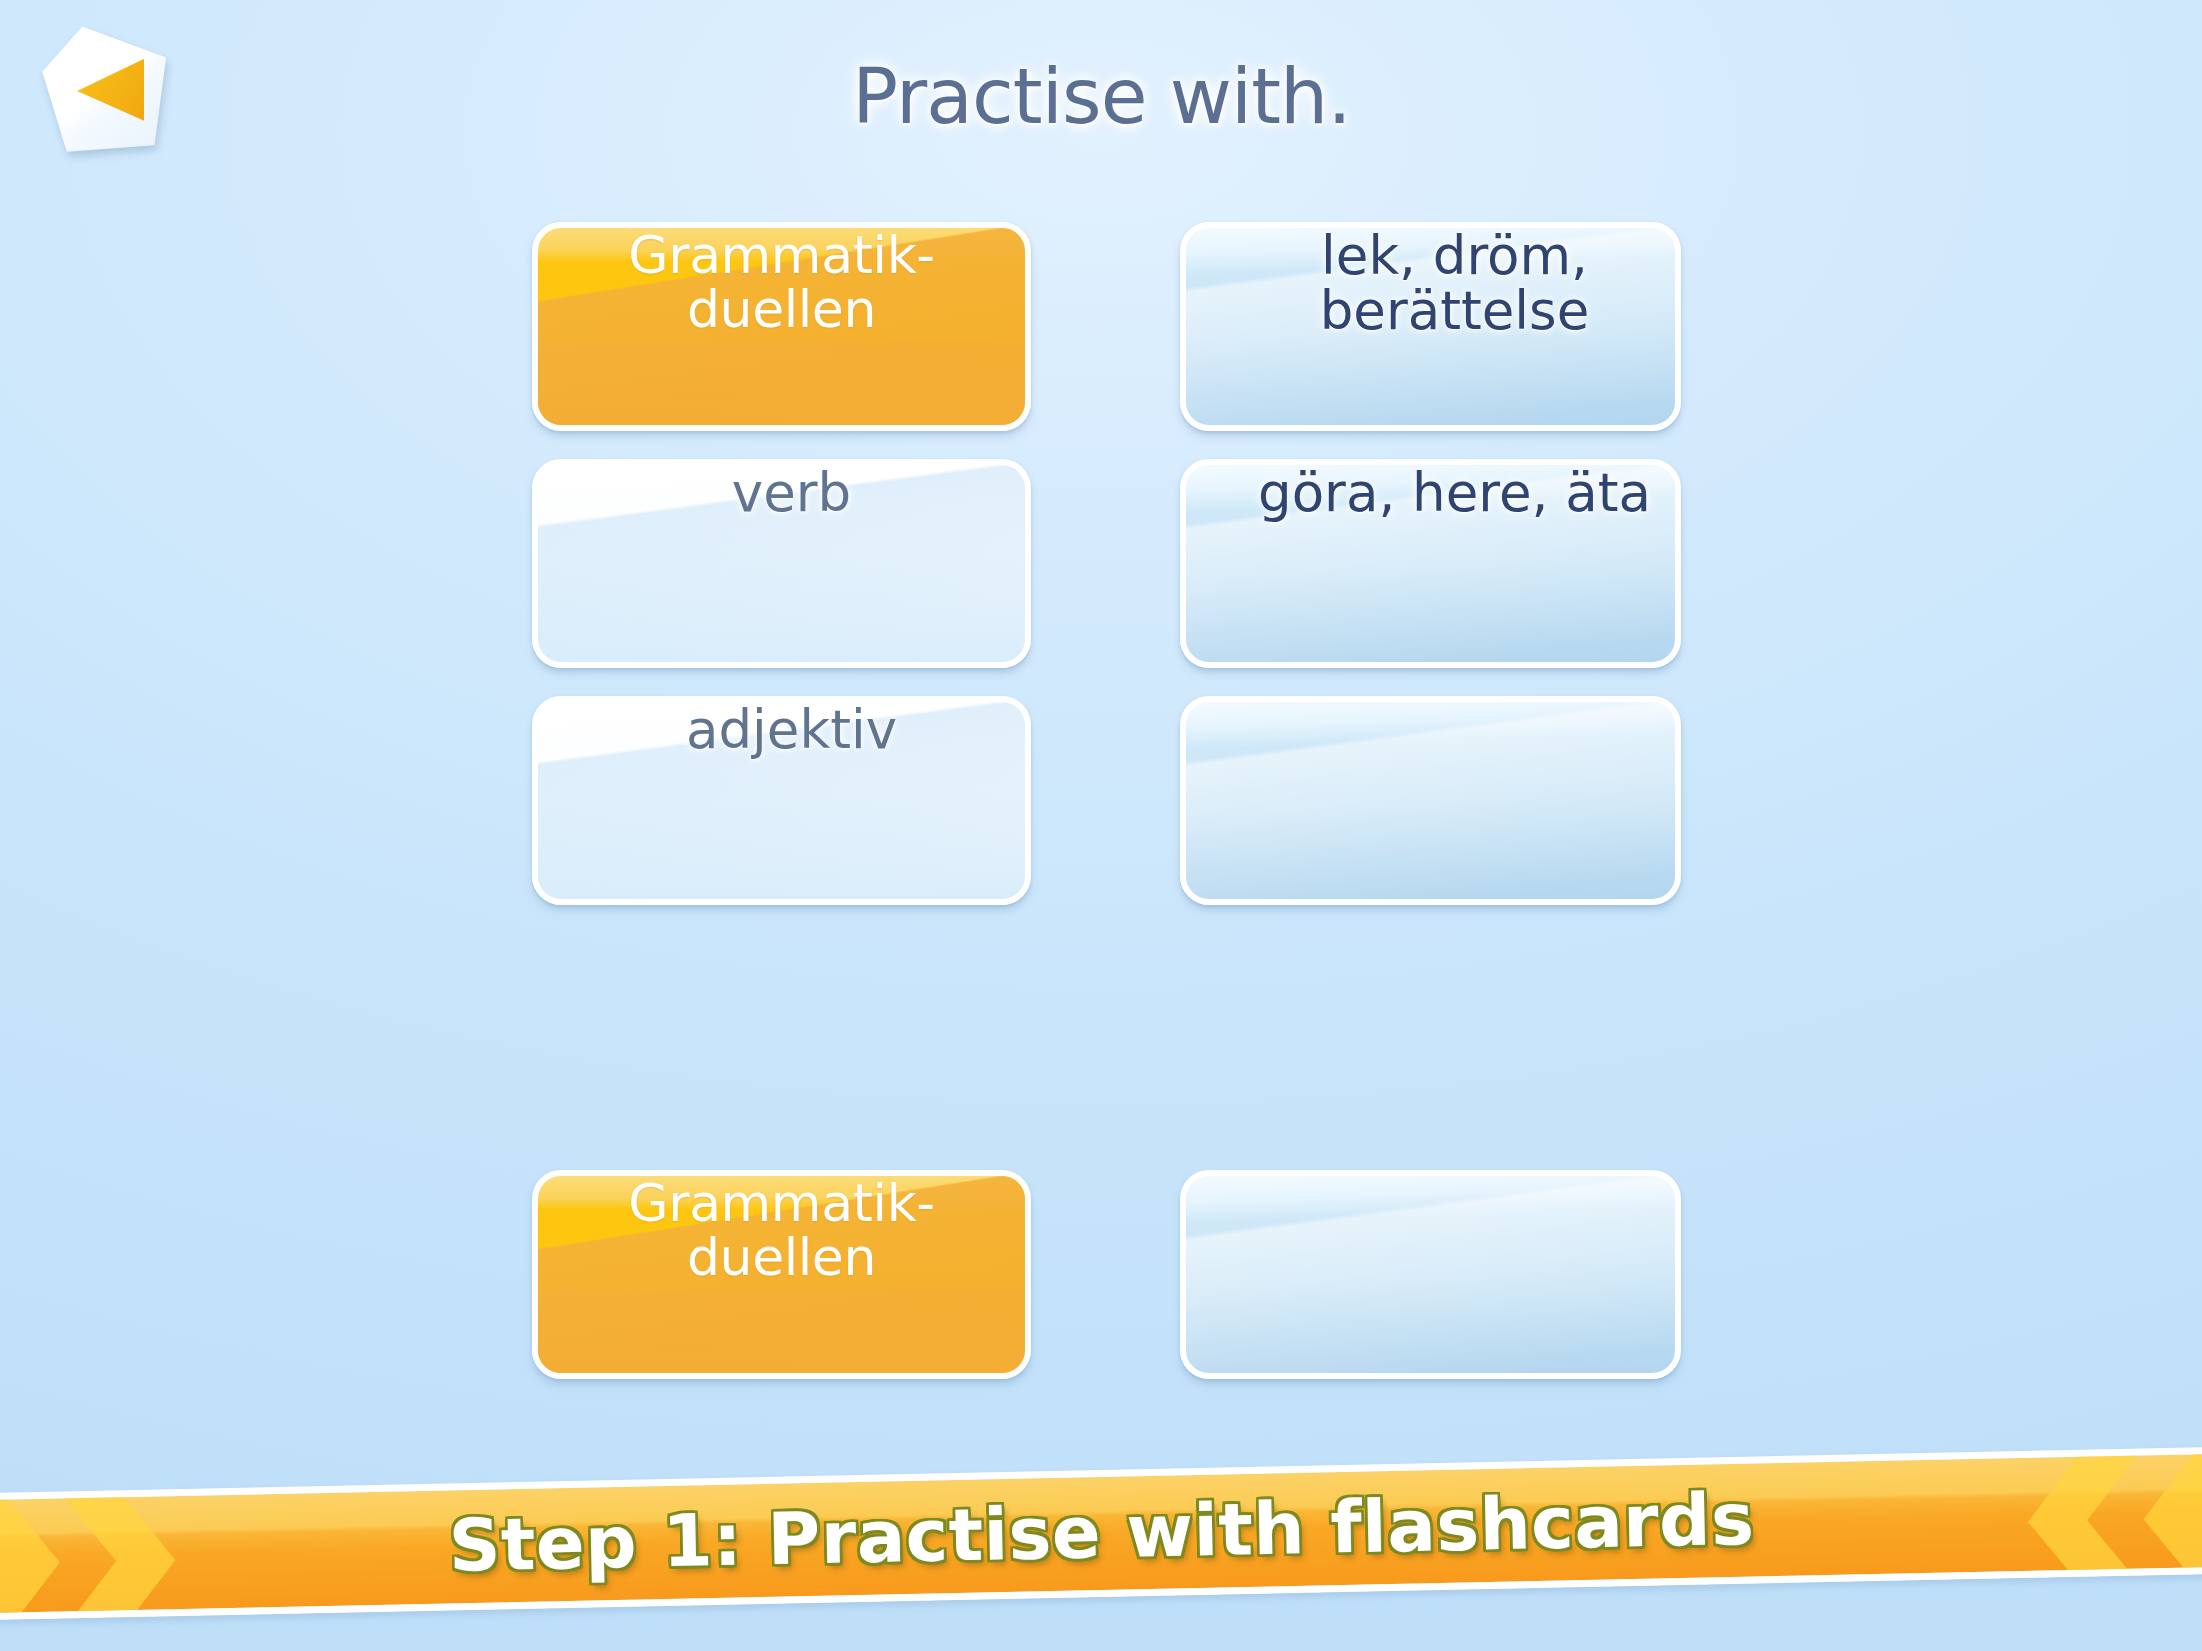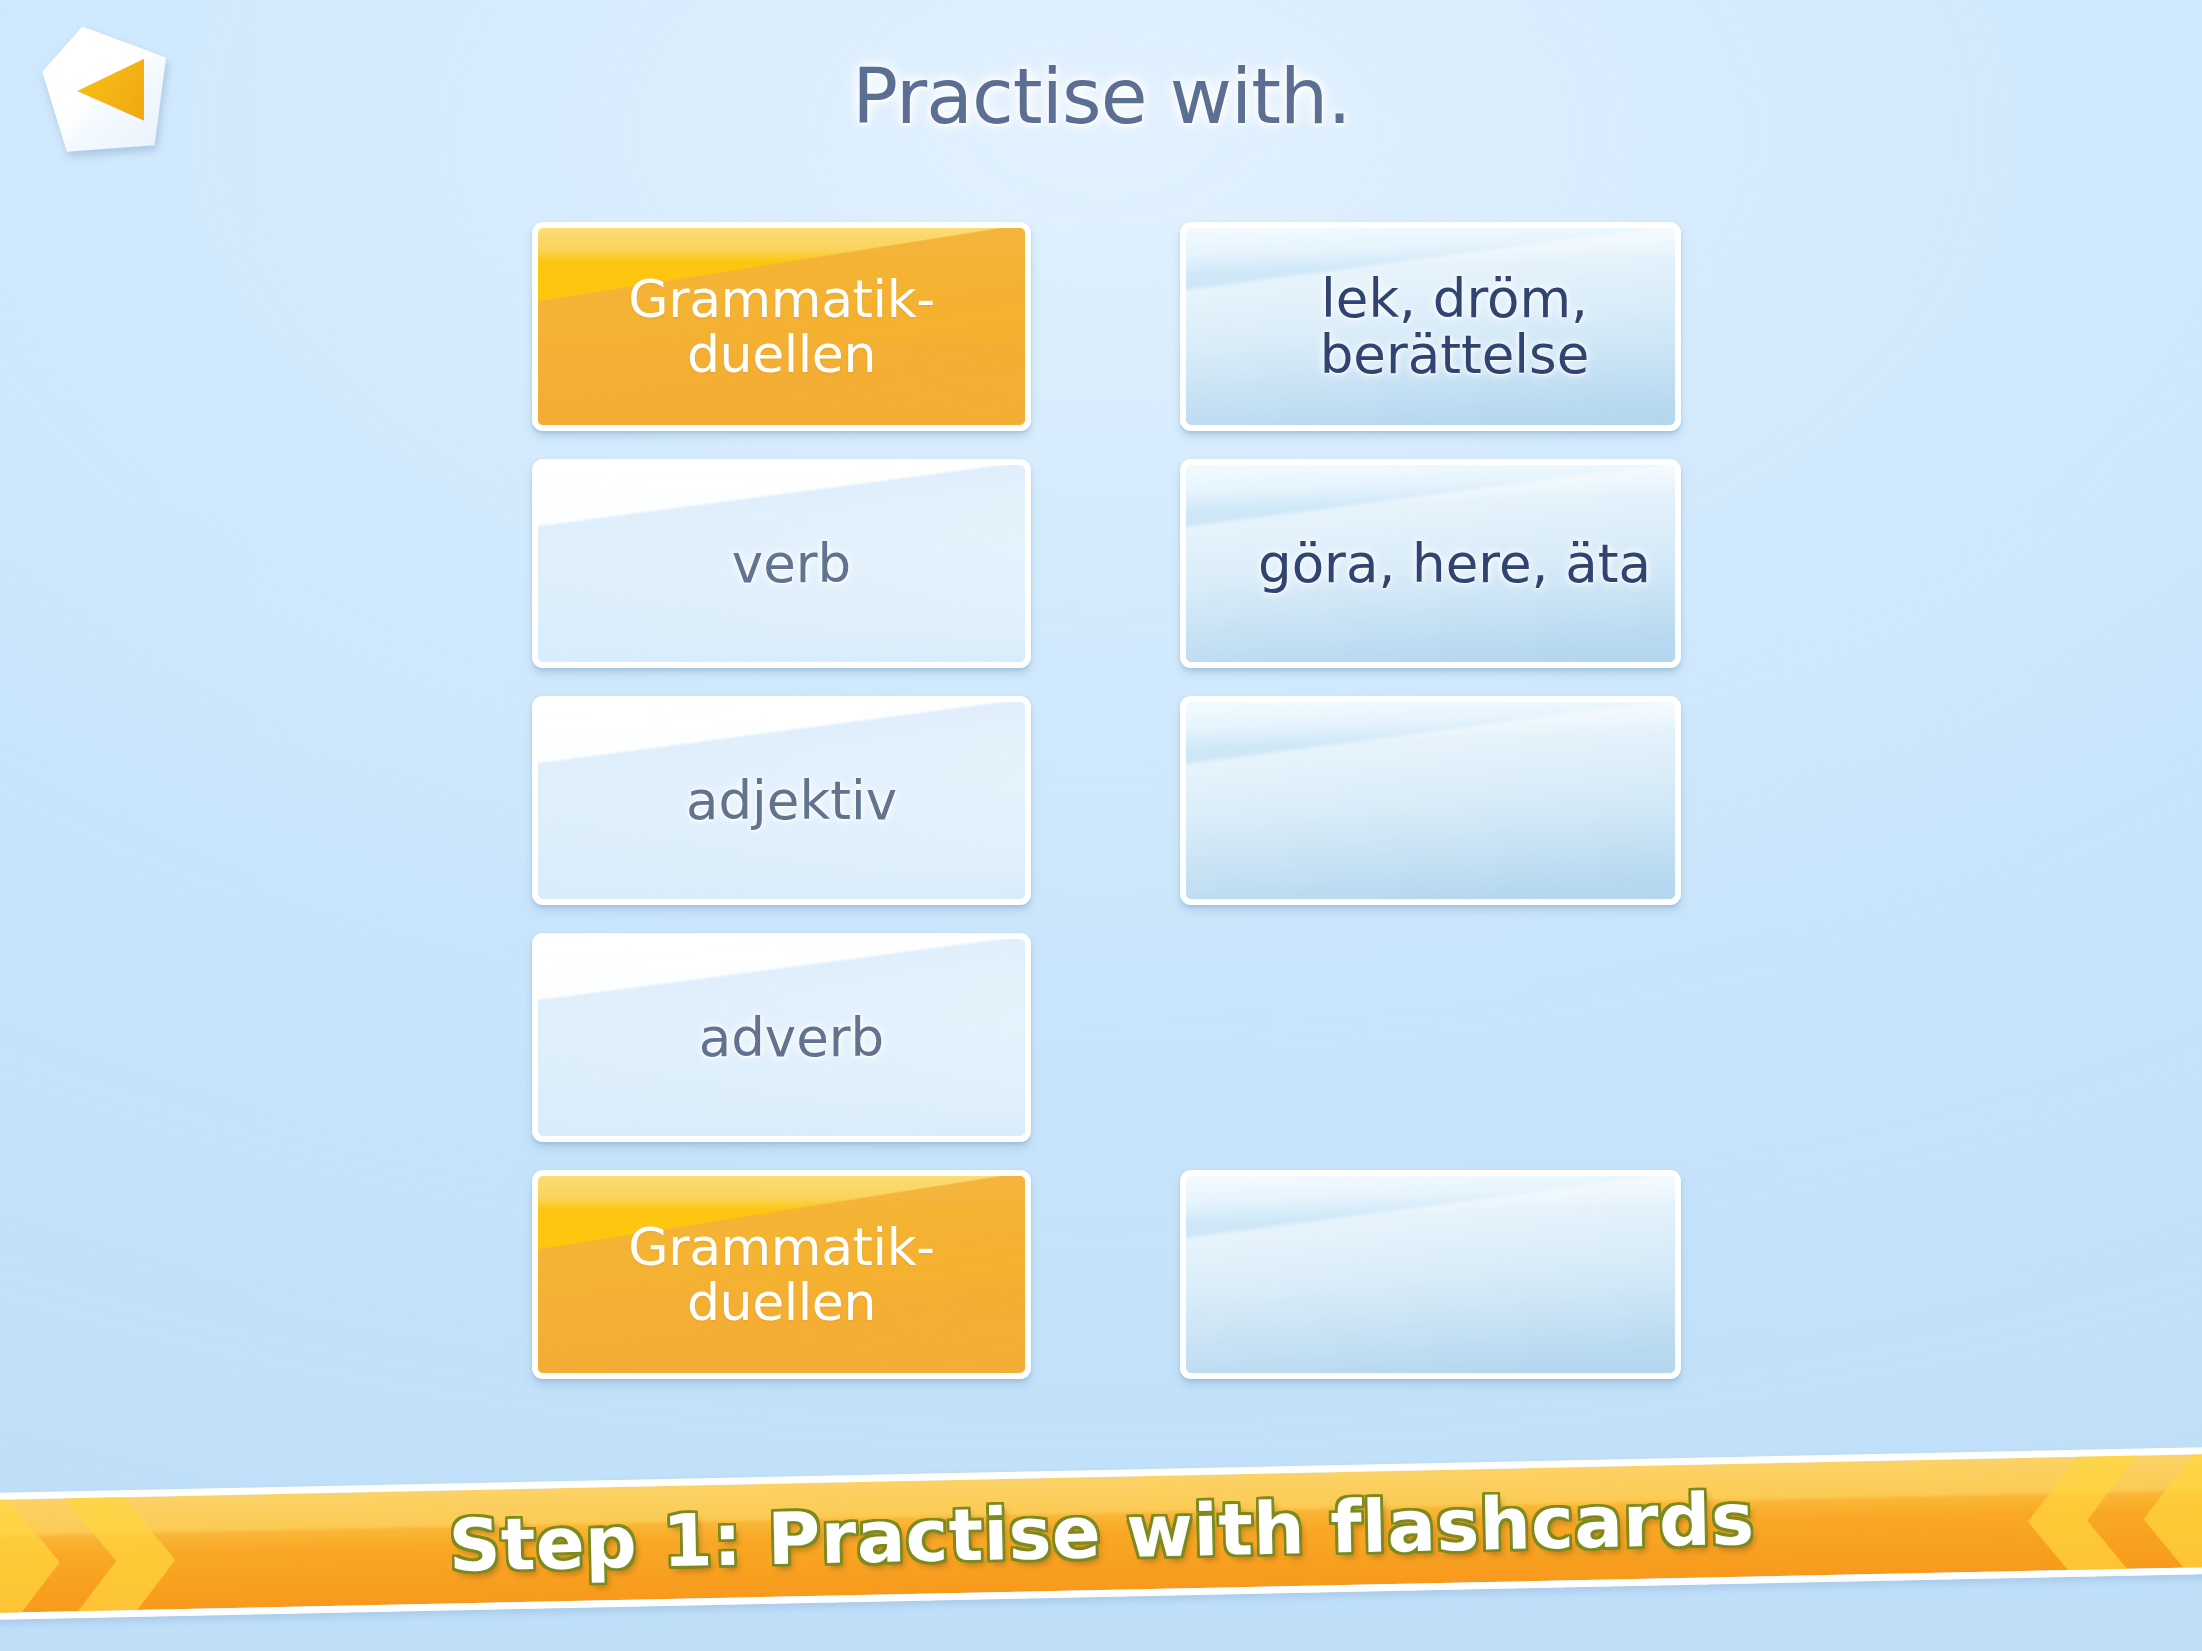--- a/index.html
+++ b/index.html
@@ -57,23 +57,22 @@
     position:absolute;
     left:0; top:222px;
     width:2203px;
   }
   .row {
     position:relative;
     height:237px;
   }
   .card {
     position:absolute;
-    border-radius:11px;
+    border-radius:29px;
     display:flex;
-    align-items:center;
     justify-content:center;
     text-align:center;
     overflow:hidden;
     cursor:pointer;
     border:6px solid #ffffff;
     box-shadow:
       0 6px 8.6px -1.7px rgba(120,160,195,.38),
       0 1.7px 2.6px rgba(120,160,195,.25);
   }
   .card .gloss {
@@ -220,24 +219,20 @@
     <div class="row">
       <div class="card pale col-left">
         <div class="gloss"></div>
         <div class="label">adjektiv</div>
       </div>
       <div class="card blue col-right">
         <div class="gloss"></div>
       </div>
     </div>
     <div class="row">
-      <div class="card pale col-left">
-        <div class="gloss"></div>
-        <div class="label">adverb</div>
-      </div>
     </div>
     <div class="row">
       <div class="card yellow col-left">
         <div class="gloss"></div>
         <div class="label">Grammatik-<br>duellen</div>
       </div>
       <div class="card blue col-right">
         <div class="gloss"></div>
       </div>
     </div>

